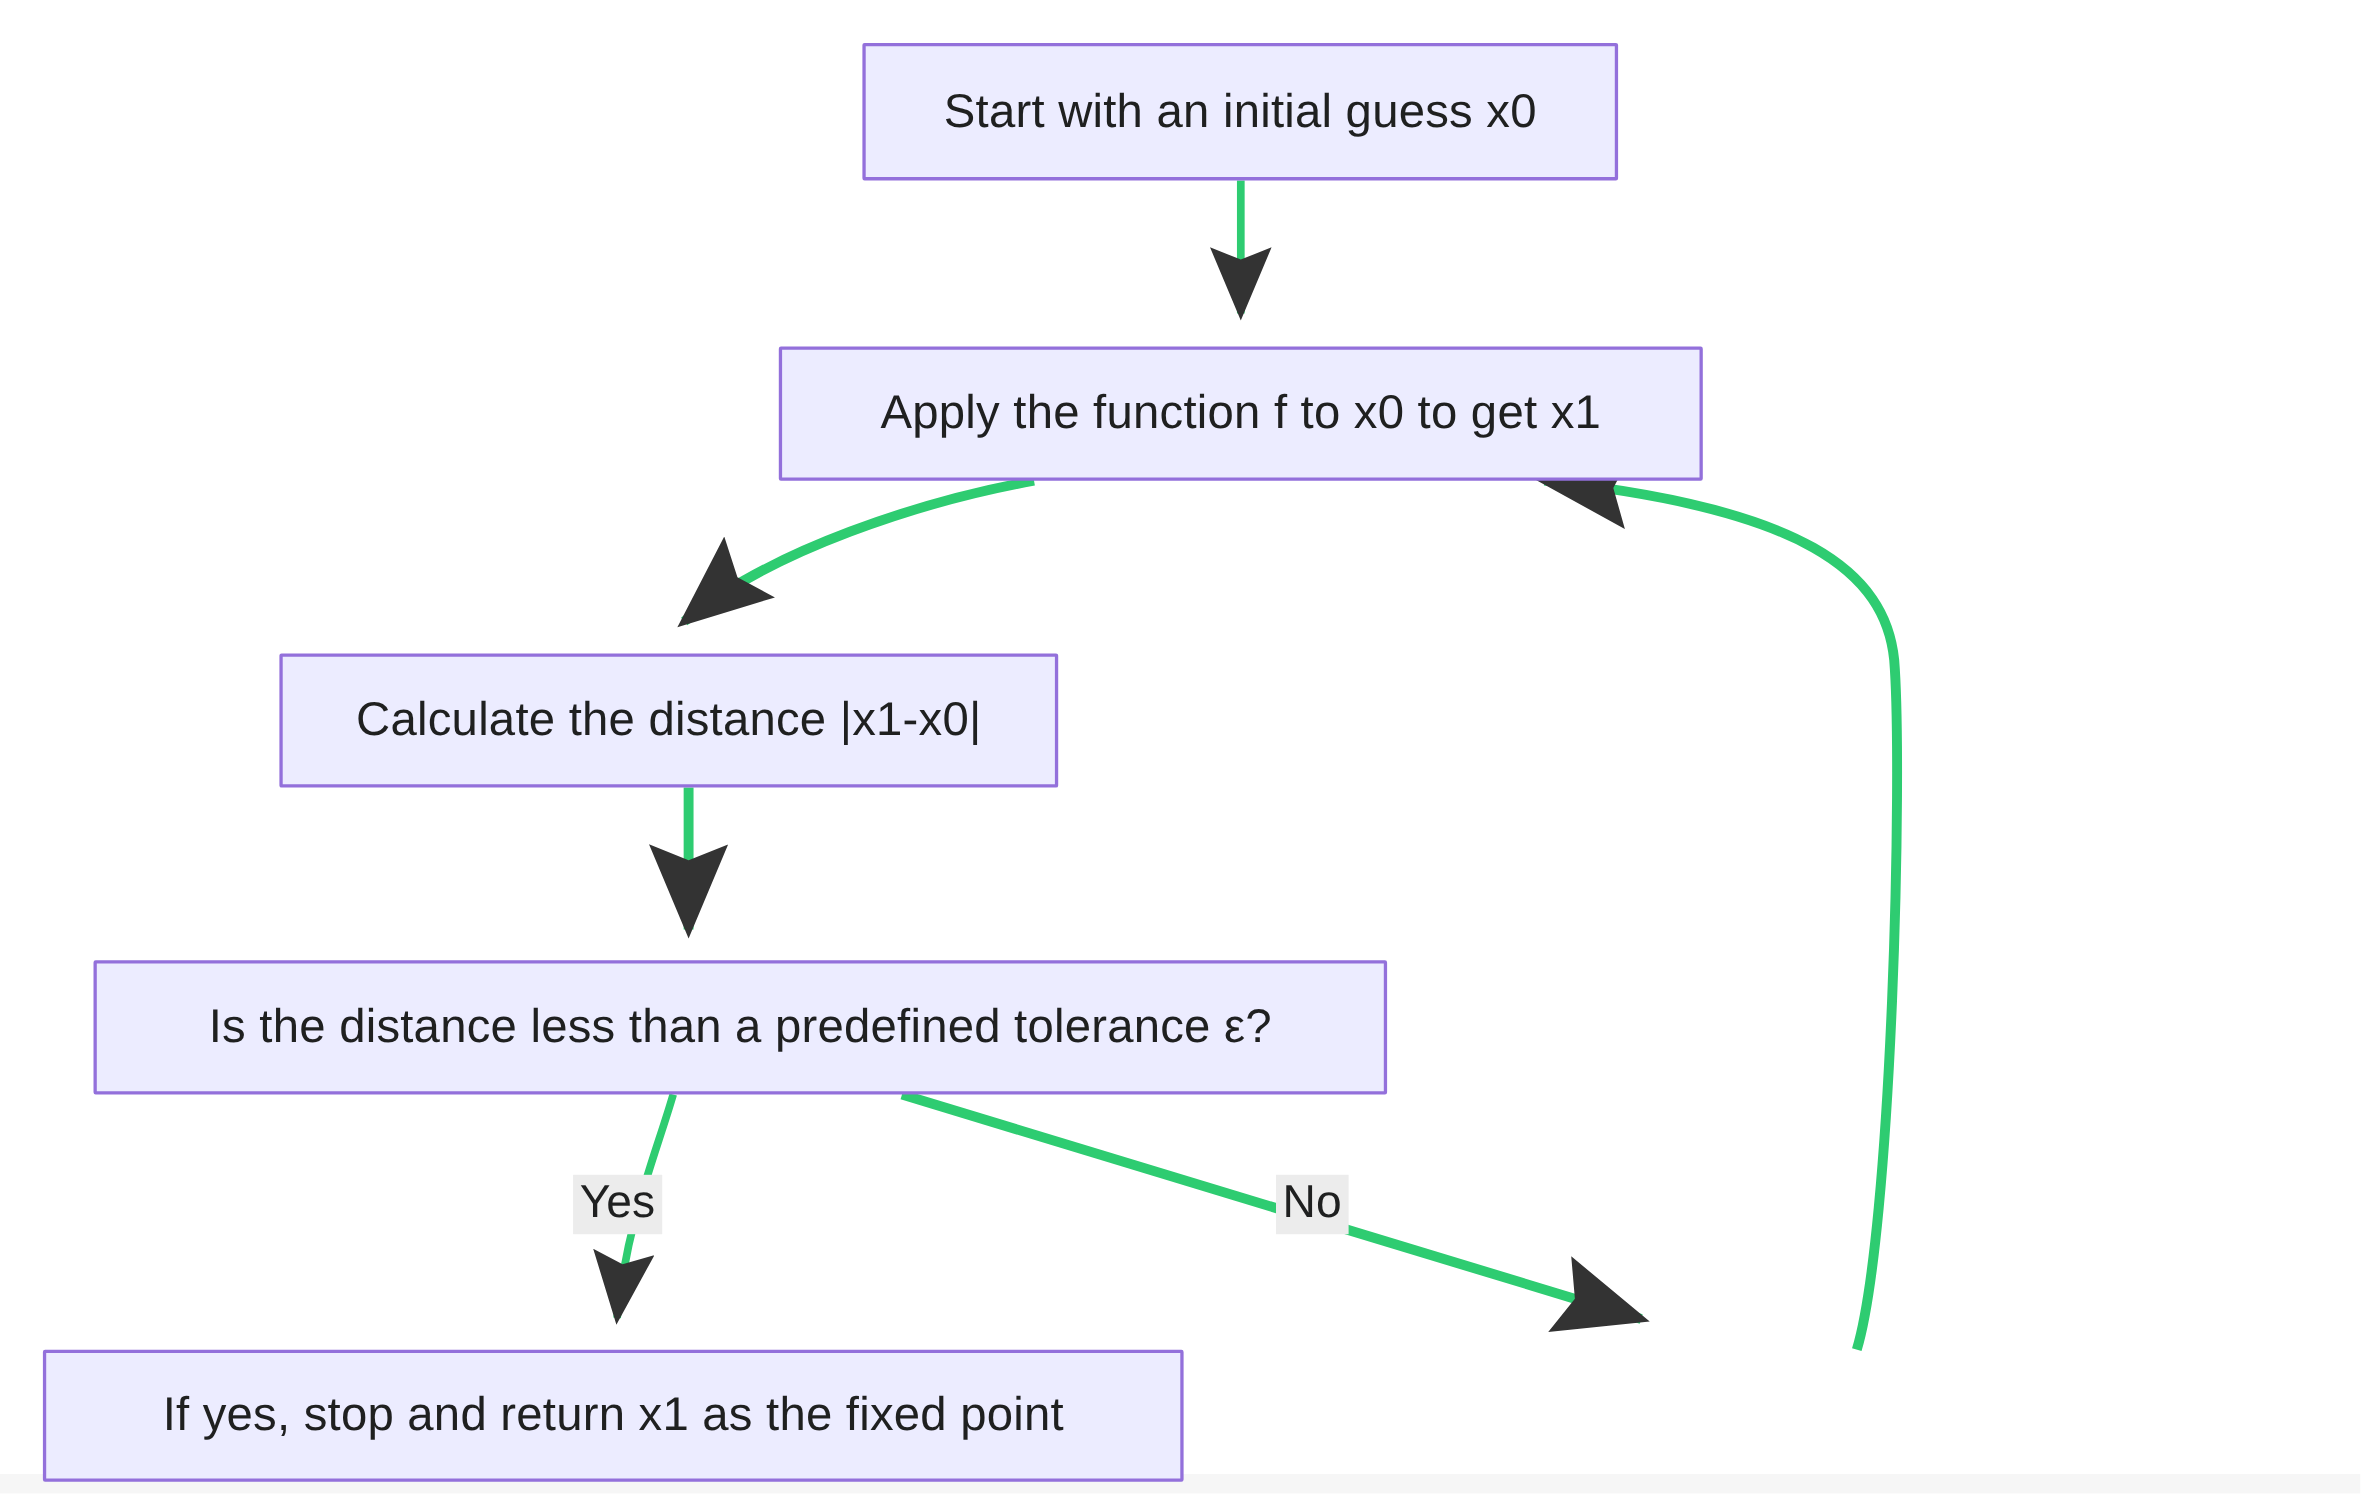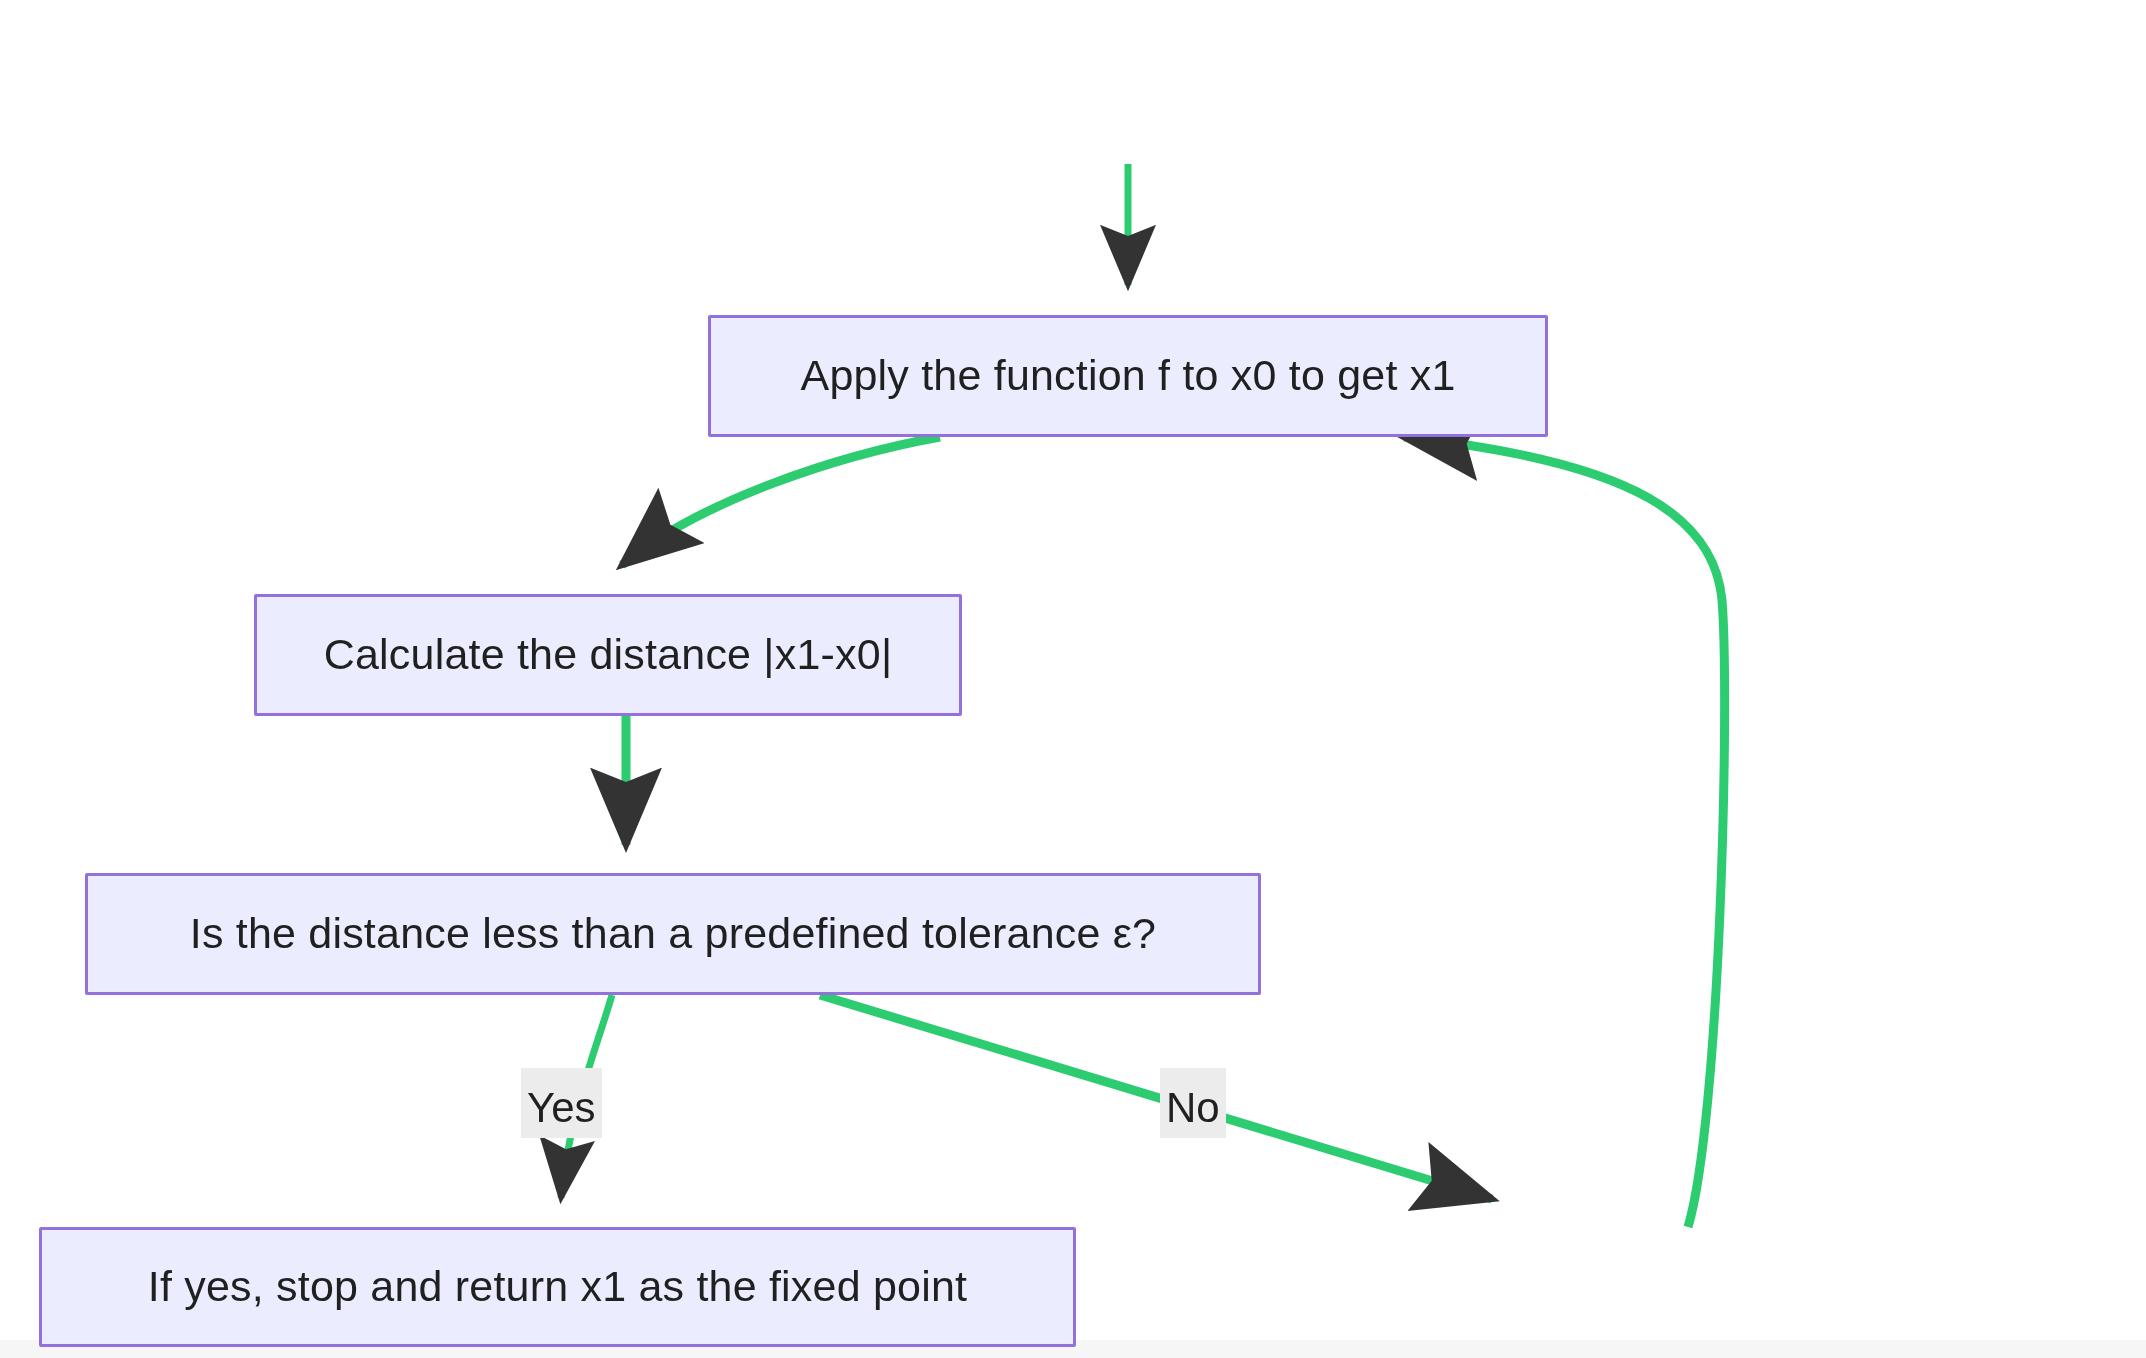--- a/index.html
+++ b/index.html
@@ -39,21 +39,21 @@
     letter-spacing: 0.2px;
     white-space: nowrap;
     z-index: 3;
   }
   .edge-label {
     position: absolute;
     background: #ececec;
     color: #1f2020;
     font-size: 42px;
     line-height: 1.15;
-    padding: 16px 6px 6px 6px;
+    padding: 0 6px 6px 6px;
     z-index: 4;
     white-space: nowrap;
   }
   .watermark {
     position: absolute;
     color: rgba(255,255,255,0.85);
     font-size: 41px;
     letter-spacing: 2px;
     white-space: nowrap;
     z-index: 5;
@@ -90,20 +90,23 @@
 
     <path d="M626,716 L626,845" fill="none" stroke="#2ecc71" stroke-width="9" marker-end="url(#arrowhead)"></path>
 
     <path d="M612,995 C596,1050 570,1110 561,1198" fill="none" stroke="#2ecc71" stroke-width="7" marker-end="url(#arrowhead)"></path>
 
     <path d="M820,995 L1492,1199" fill="none" stroke="#2ecc71" stroke-width="9" marker-end="url(#arrowhead)"></path>
 
     <path d="M1688,1227 C1720,1120 1730,700 1722,600 C1714,520 1640,462 1404,437" fill="none" stroke="#2ecc71" stroke-width="9" marker-end="url(#arrowhead)"></path>
   </svg>
 
+  <div class="node" style="left:784px; top:39px; width:687px; height:125px;">
+    <span>Start with an initial guess x0</span>
+  </div>
 
   <div class="node" style="left:708px; top:315px; width:840px; height:122px;">
     <span>Apply the function f to x0 to get x1</span>
   </div>
 
   <div class="node" style="left:254px; top:594px; width:708px; height:122px;">
     <span>Calculate the distance |x1-x0|</span>
   </div>
 
   <div class="node" style="left:39px; top:873px; width:1176px; height:122px;margin-left:46px;">

